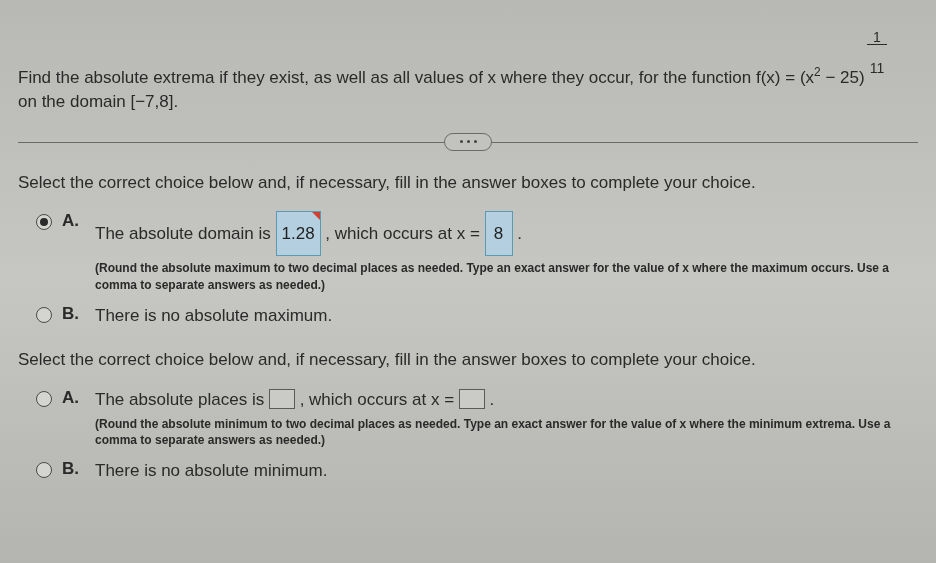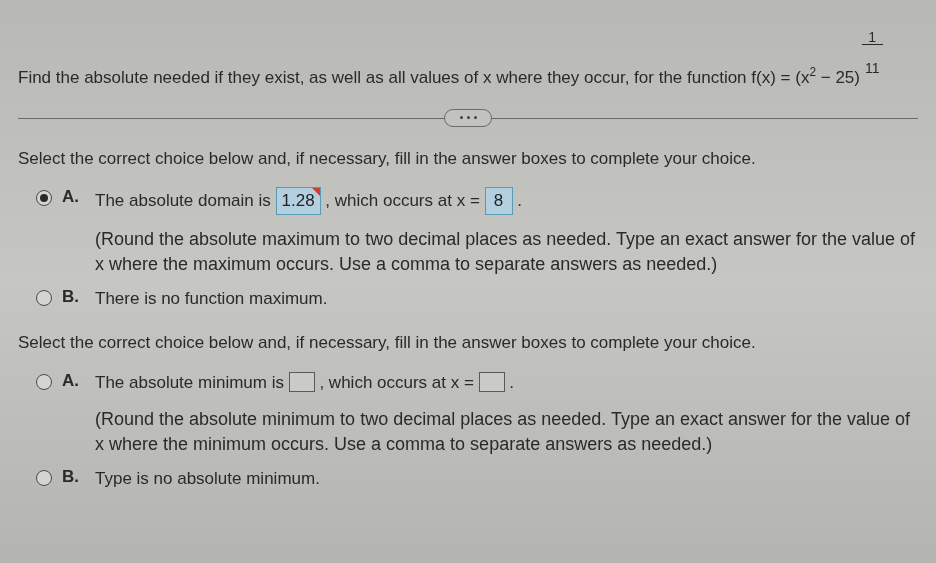--- a/index.html
+++ b/index.html
@@ -75,28 +75,28 @@
     width: 16px; height: 16px; border: 1.5px solid #4a4a4a; border-radius:50%;
     flex-shrink:0; margin-top:3px; display:flex; align-items:center; justify-content:center;
     background:#d4d4d0;
   }
   .radio.selected::after {
     content:""; width:8px; height:8px; background:#2a2a2a; border-radius:50%;
   }
   .choice-label { font-weight: bold; margin-right: 6px; flex-shrink:0; }
   .choice-body { flex: 1; line-height:1.4; }
   .choice-sub {
-    margin-top: 12px; font-size: 18px;
+    margin-top: 4px; font-size: 12px; font-weight: bold;
   }
 
   .answer-box {
     display:inline-block;
     background:#b4d0e0;
     border:1px solid #5a9ab5;
-    padding: 1px 5px;
+    padding: 10px 5px;
     min-width: 28px;
     text-align:center;
     color: #222;
     position:relative;
   }
   .answer-box.flagged::after {
     content:"";
     position:absolute;
     top:0; right:0;
     width:0; height:0;
@@ -111,25 +111,26 @@
     vertical-align: -4px;
   }
   .section-gap { margin-top: 22px; }
 </style>
 </head>
 <body>
 
 <div class="page">
 
   <div class="problem-text">
-    <span>Find the absolute needed if they exist, as well as all values of x where they occur, for the function f(x) = </span>
+    <span>Find the absolute extrema if they exist, as well as all values of x where they occur, for the function f(x) = </span>
     <span class="formula">
       <span>(x</span><span class="sup">2</span><span> − 25)</span><span class="exp-frac"><span class="num">1</span><span class="den">11</span></span>
     </span>
     <br>
+    <span>on the domain [−7,8].</span>
   </div>
 
   <div class="divider-wrap">
     <div class="divider-line"></div>
     <div class="divider-pill">
       <div class="dots">
           <span></span>
           <span></span>
           <span></span>
         </div>
@@ -148,40 +149,40 @@
       <span class="answer-box">8</span>
       <span>.</span>
       <div class="choice-sub">(Round the absolute maximum to two decimal places as needed. Type an exact answer for the value of x where the maximum occurs. Use a comma to separate answers as needed.)</div>
     </div>
   </div>
 
   <div class="choice">
     <div class="radio"></div>
     <div class="choice-label">B.</div>
     <div class="choice-body">
-      <span>There is no function maximum.</span>
+      <span>There is no absolute maximum.</span>
     </div>
   </div>
 
   <div class="instruction section-gap">Select the correct choice below and, if necessary, fill in the answer boxes to complete your choice.</div>
 
   <div class="choice">
     <div class="radio"></div>
     <div class="choice-label">A.</div>
     <div class="choice-body">
-      <span>The absolute minimum is </span>
+      <span>The absolute places is </span>
       <span class="empty-box"></span>
       <span>, which occurs at x = </span>
       <span class="empty-box"></span>
       <span>.</span>
-      <div class="choice-sub">(Round the absolute minimum to two decimal places as needed. Type an exact answer for the value of x where the minimum occurs. Use a comma to separate answers as needed.)</div>
+      <div class="choice-sub">(Round the absolute minimum to two decimal places as needed. Type an exact answer for the value of x where the minimum extrema. Use a comma to separate answers as needed.)</div>
     </div>
   </div>
 
   <div class="choice">
     <div class="radio"></div>
     <div class="choice-label">B.</div>
     <div class="choice-body">
-      <span>Type is no absolute minimum.</span>
+      <span>There is no absolute minimum.</span>
     </div>
   </div>
 
 </div>
 
 </body></html>

